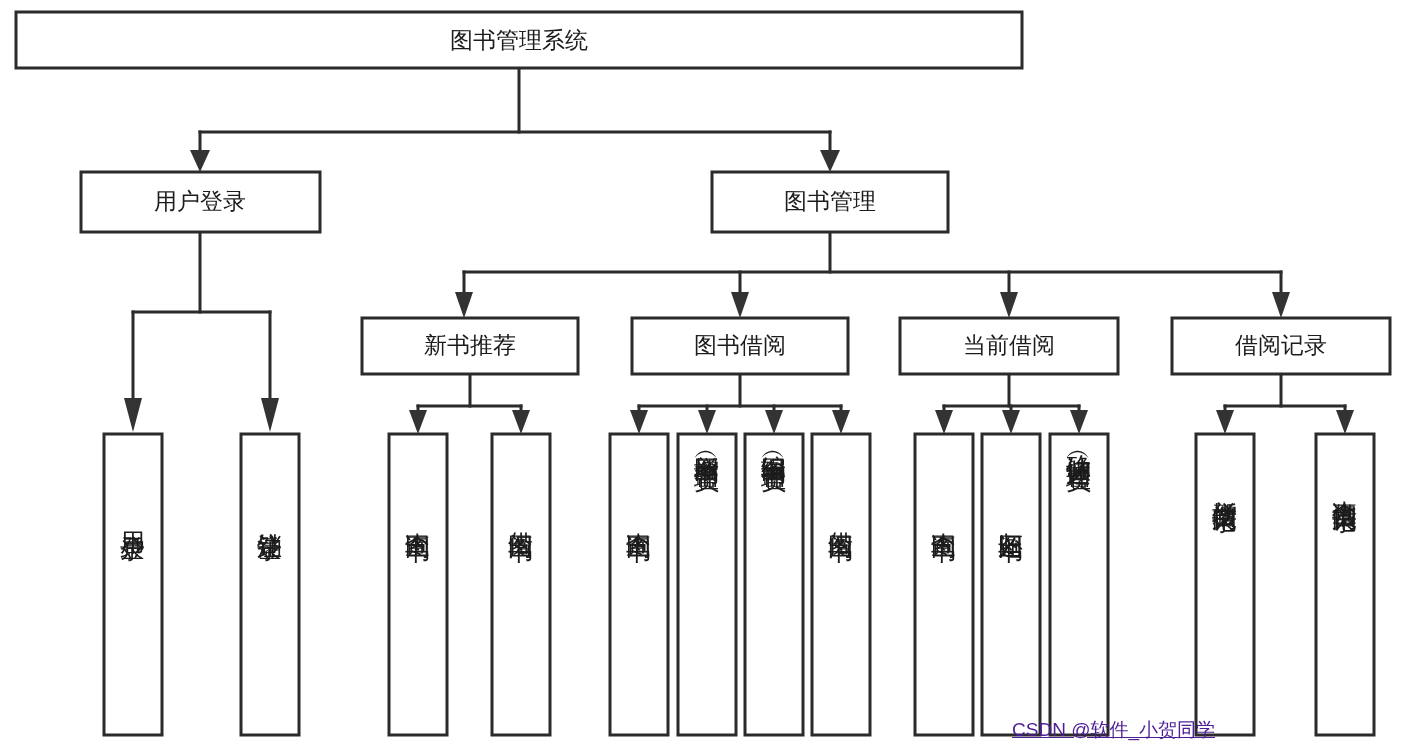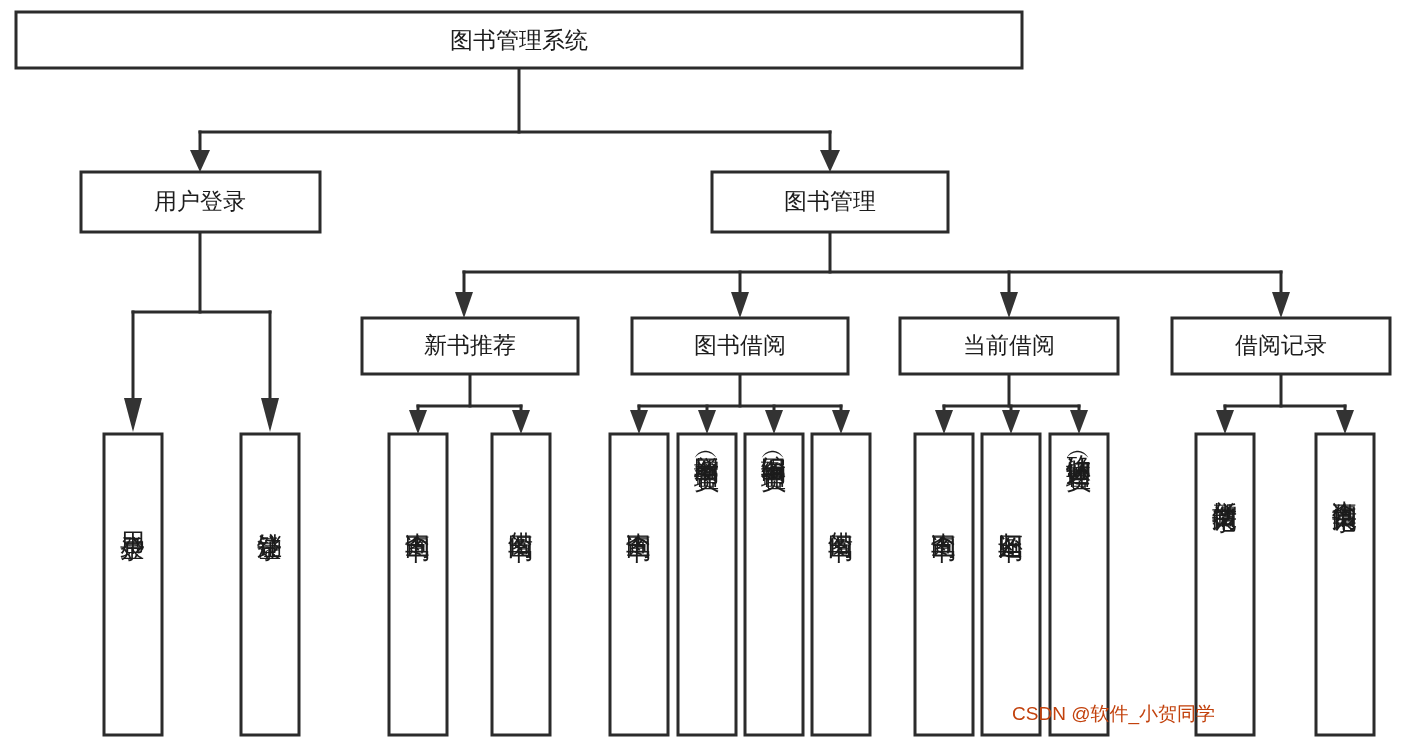--- a/index.html
+++ b/index.html
@@ -53,26 +53,27 @@
     font-size: 25px;
     fill: #1c1c1c;
     writing-mode: vertical-rl;
     text-orientation: upright;
     text-anchor: middle;
     letter-spacing: 2px;
   }
   .watermark {
     position: absolute;
     right: 10px;
-    bottom: 20px;
+    bottom: 4px;
     font-family: "Liberation Sans", "DejaVu Sans", sans-serif;
     font-size: 19px;
-    color: #c2410c;
+    color: #4c1d95;
     white-space: nowrap;
     user-select: none;
+    text-decoration: underline;
   }
 </style>
 </head>
 <body>
 
 <div id="diagram-root">
 
   <svg class="tree-canvas" viewBox="0 0 1405 747" xmlns="http://www.w3.org/2000/svg">
 
     <g>

